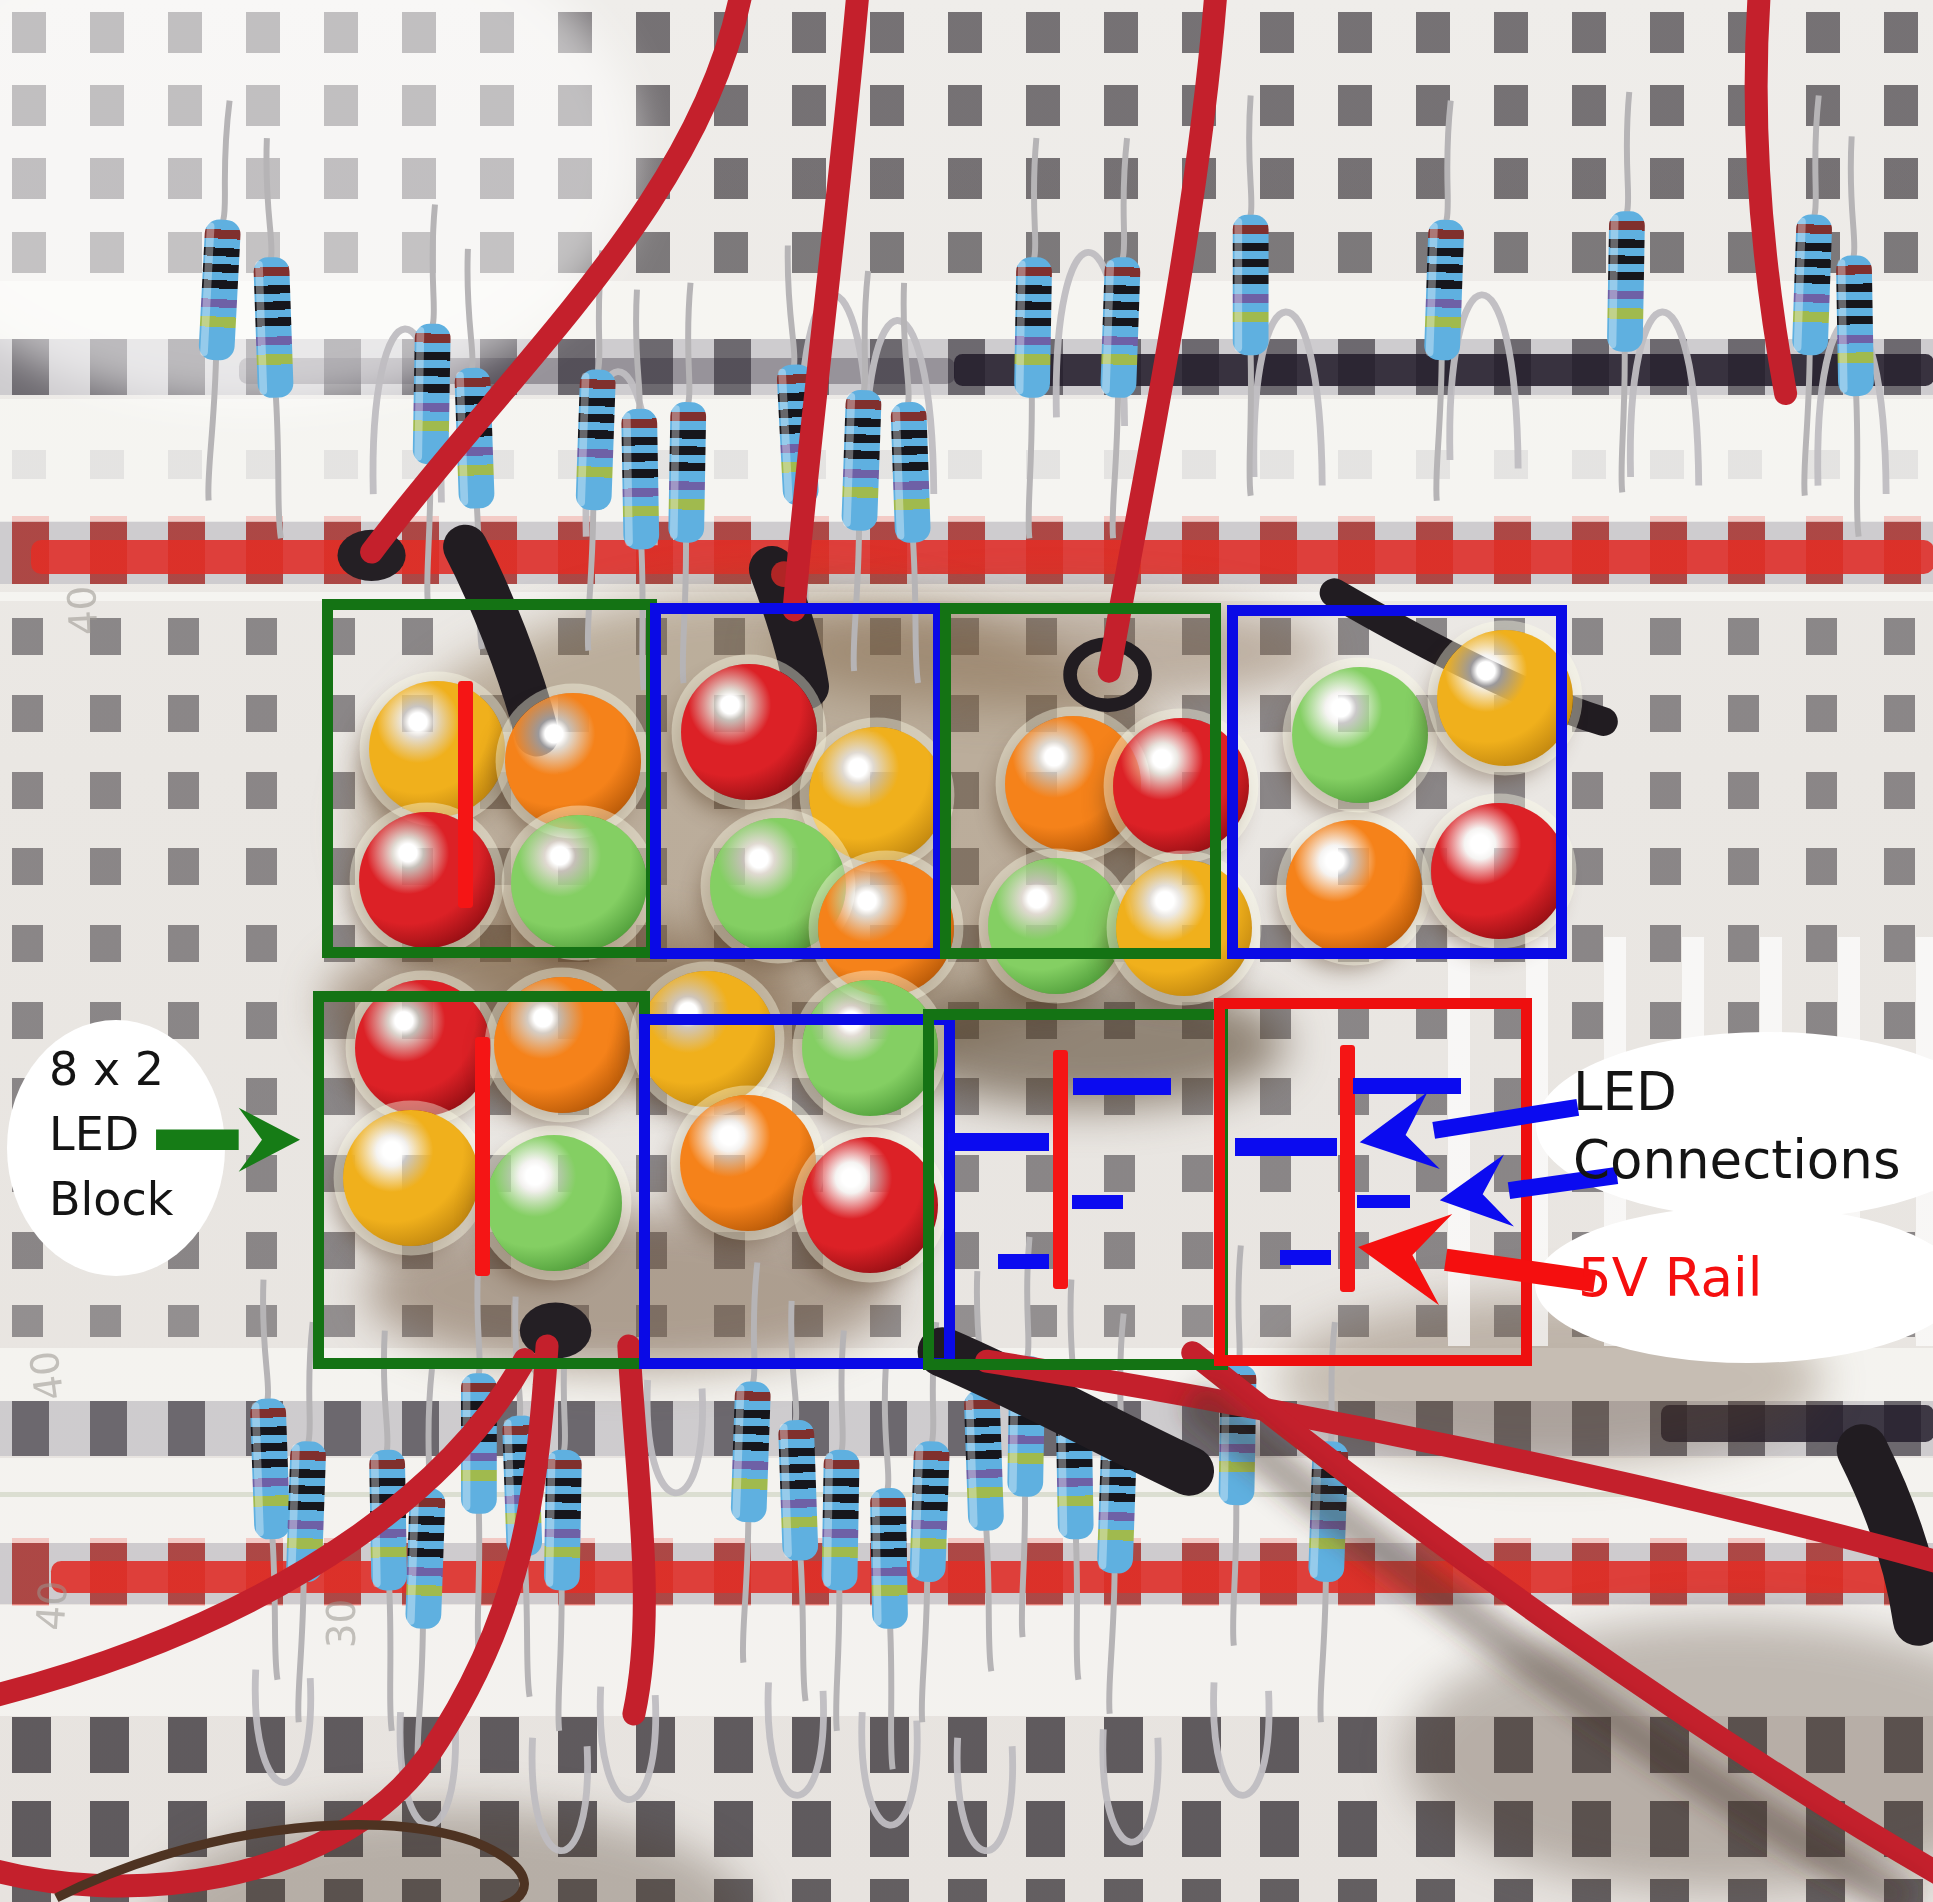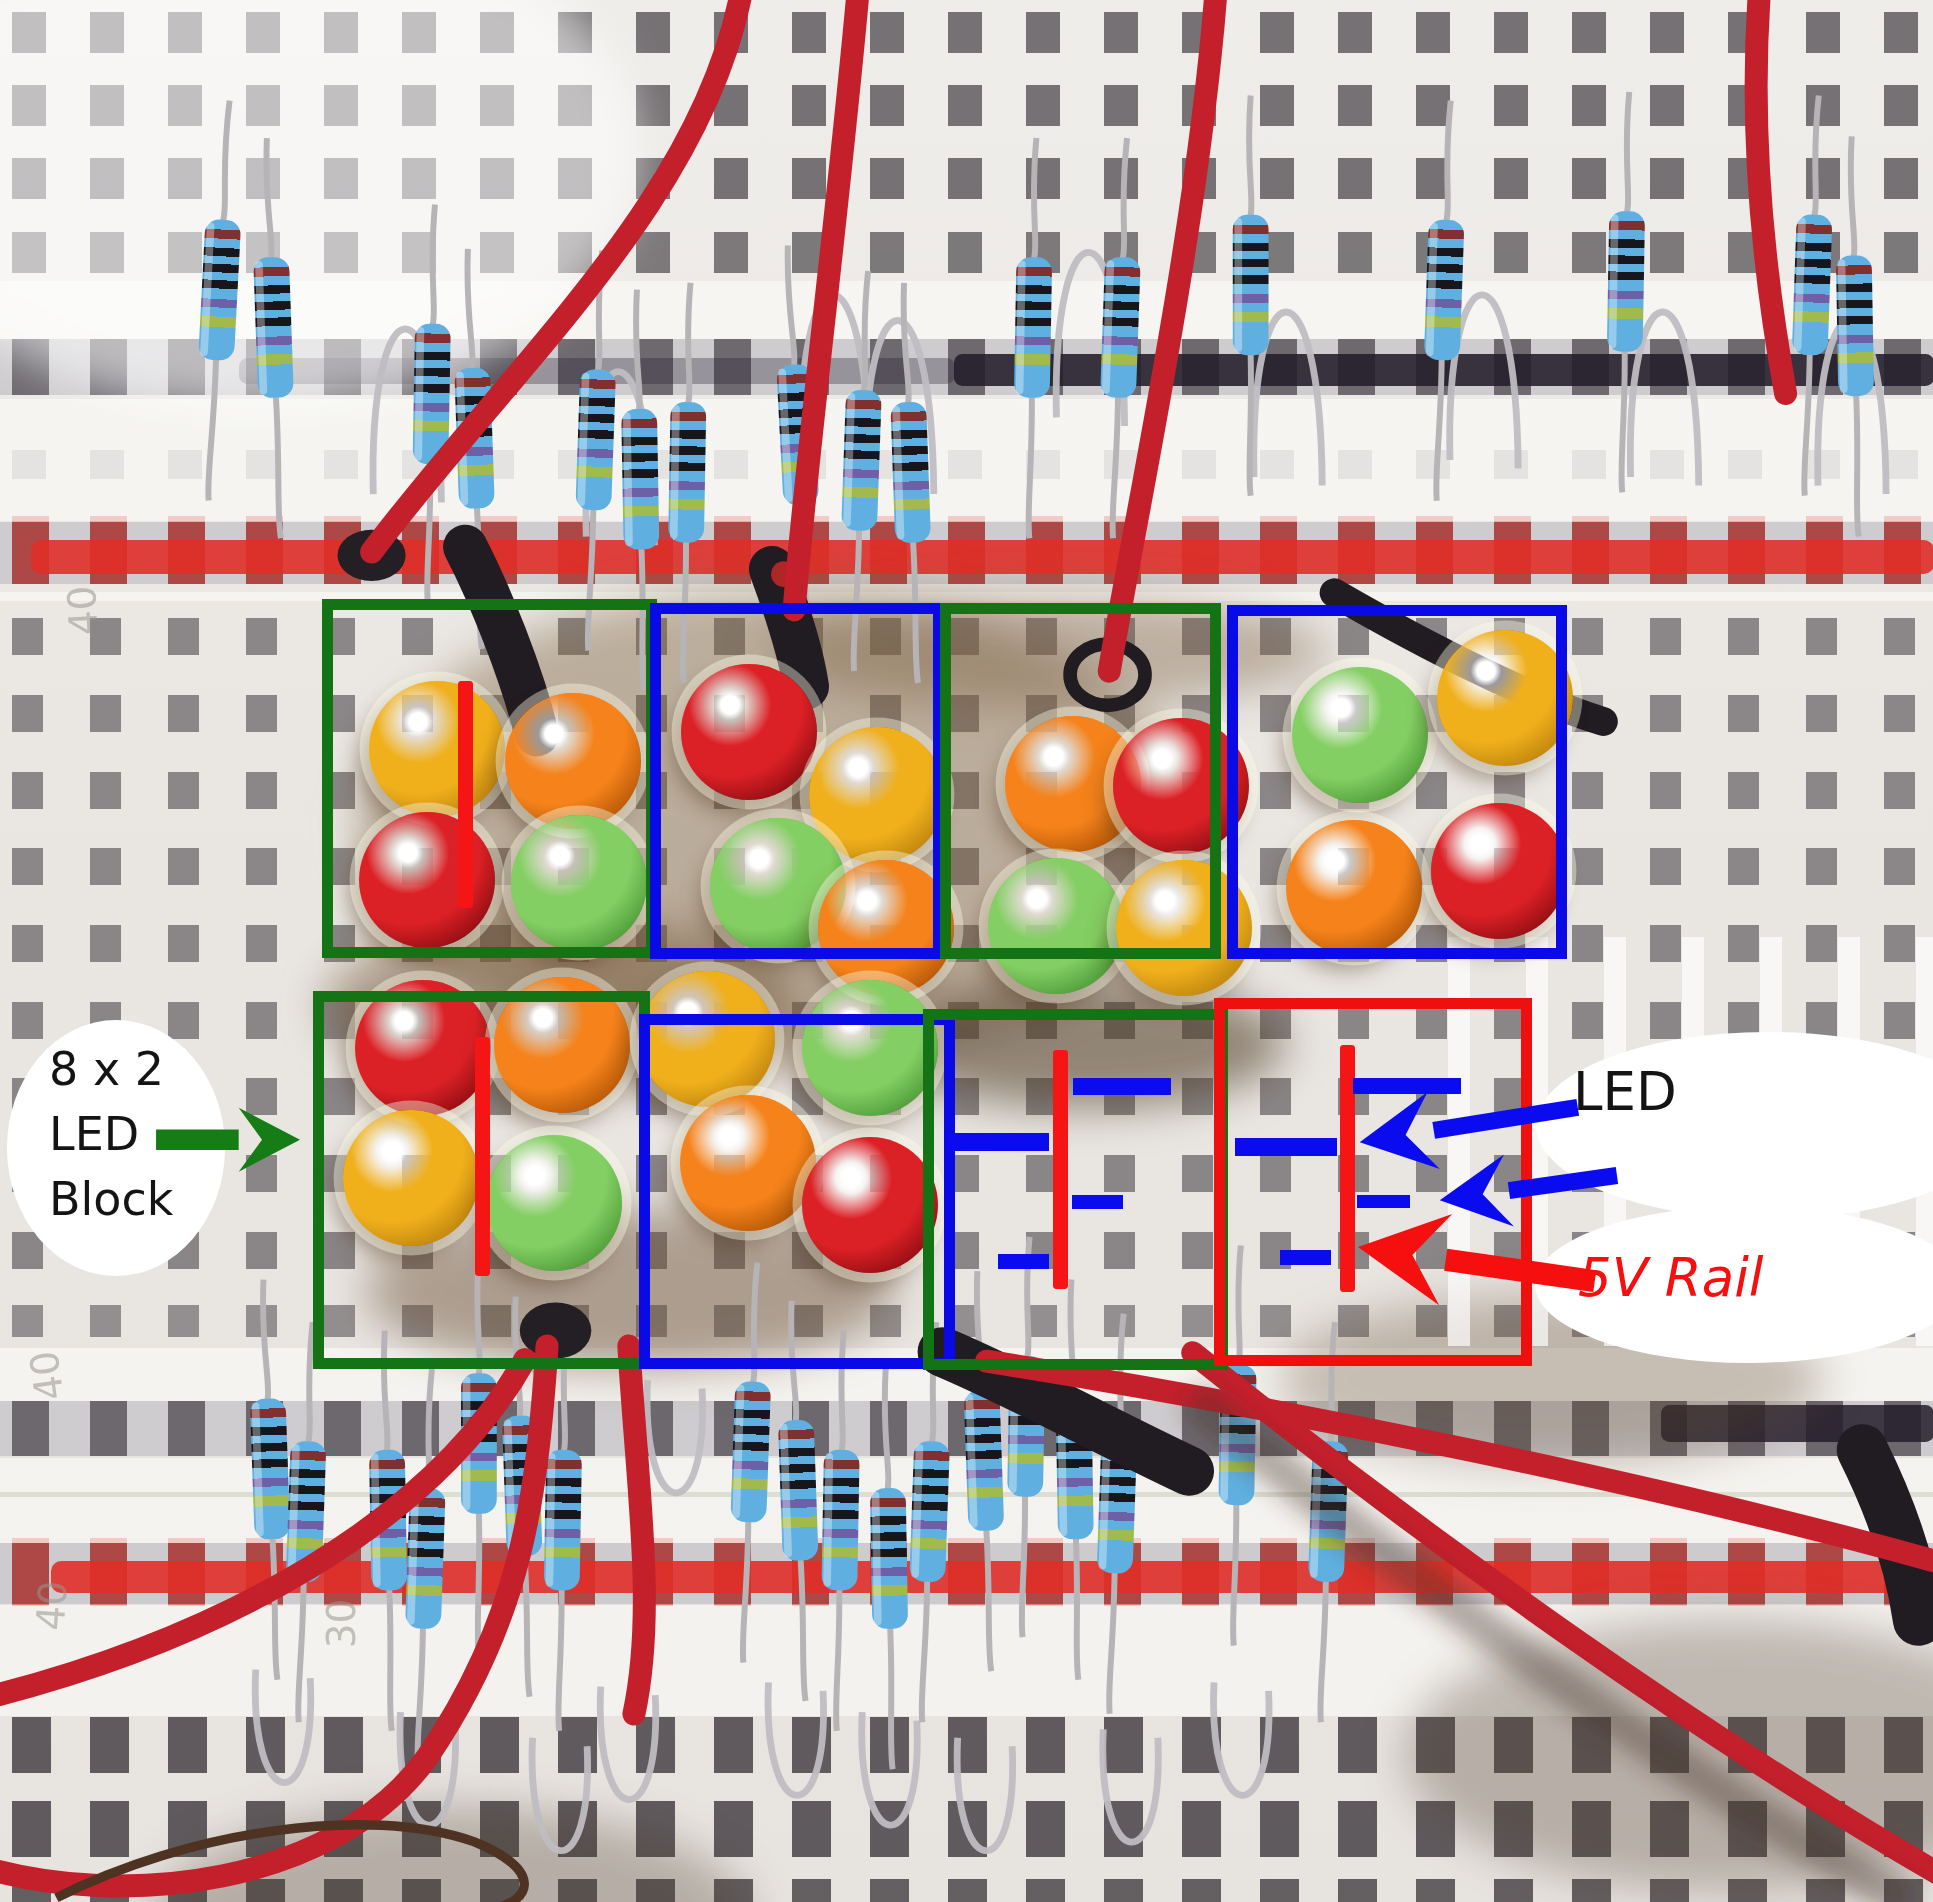--- a/index.html
+++ b/index.html
@@ -145,23 +145,24 @@
       </g>
   </svg>
 
   <div class="label block-label">
     <div>8 x 2</div>
     <div>LED</div>
     <div>Block</div>
   </div>
   <div class="label connections-label">
     <div>LED</div>
+    <div>Connections</div>
   </div>
   <div class="label rail-label">
-    <span style="color: rgb(245, 15, 15); font-style: italic;">5V Rail</span>
+    <span style="color: rgb(245, 15, 15);">5V Rail</span>
   </div>
 
   <svg id="arrow-svg" class="layer" style="z-index:8" viewBox="0 0 2270 2234">
       <g>
         <line x1="183" y1="1338" x2="280" y2="1338" stroke="#167c16" stroke-width="24"></line>
         <polygon points="352,1338 280,1375.44 307.36,1338 280,1300.56" fill="#167c16"></polygon>
       </g>
       <g>
         <line x1="1852" y1="1300" x2="1682.8926565070587" y2="1327.0835979812914" stroke="#0b0bf0" stroke-width="20"></line>
         <polygon points="1596,1341 1675.6561274573303,1281.899416597621 1649.8734470343763,1332.3718307484007 1690.1291855567872,1372.2677793649618" fill="#0b0bf0"></polygon>

